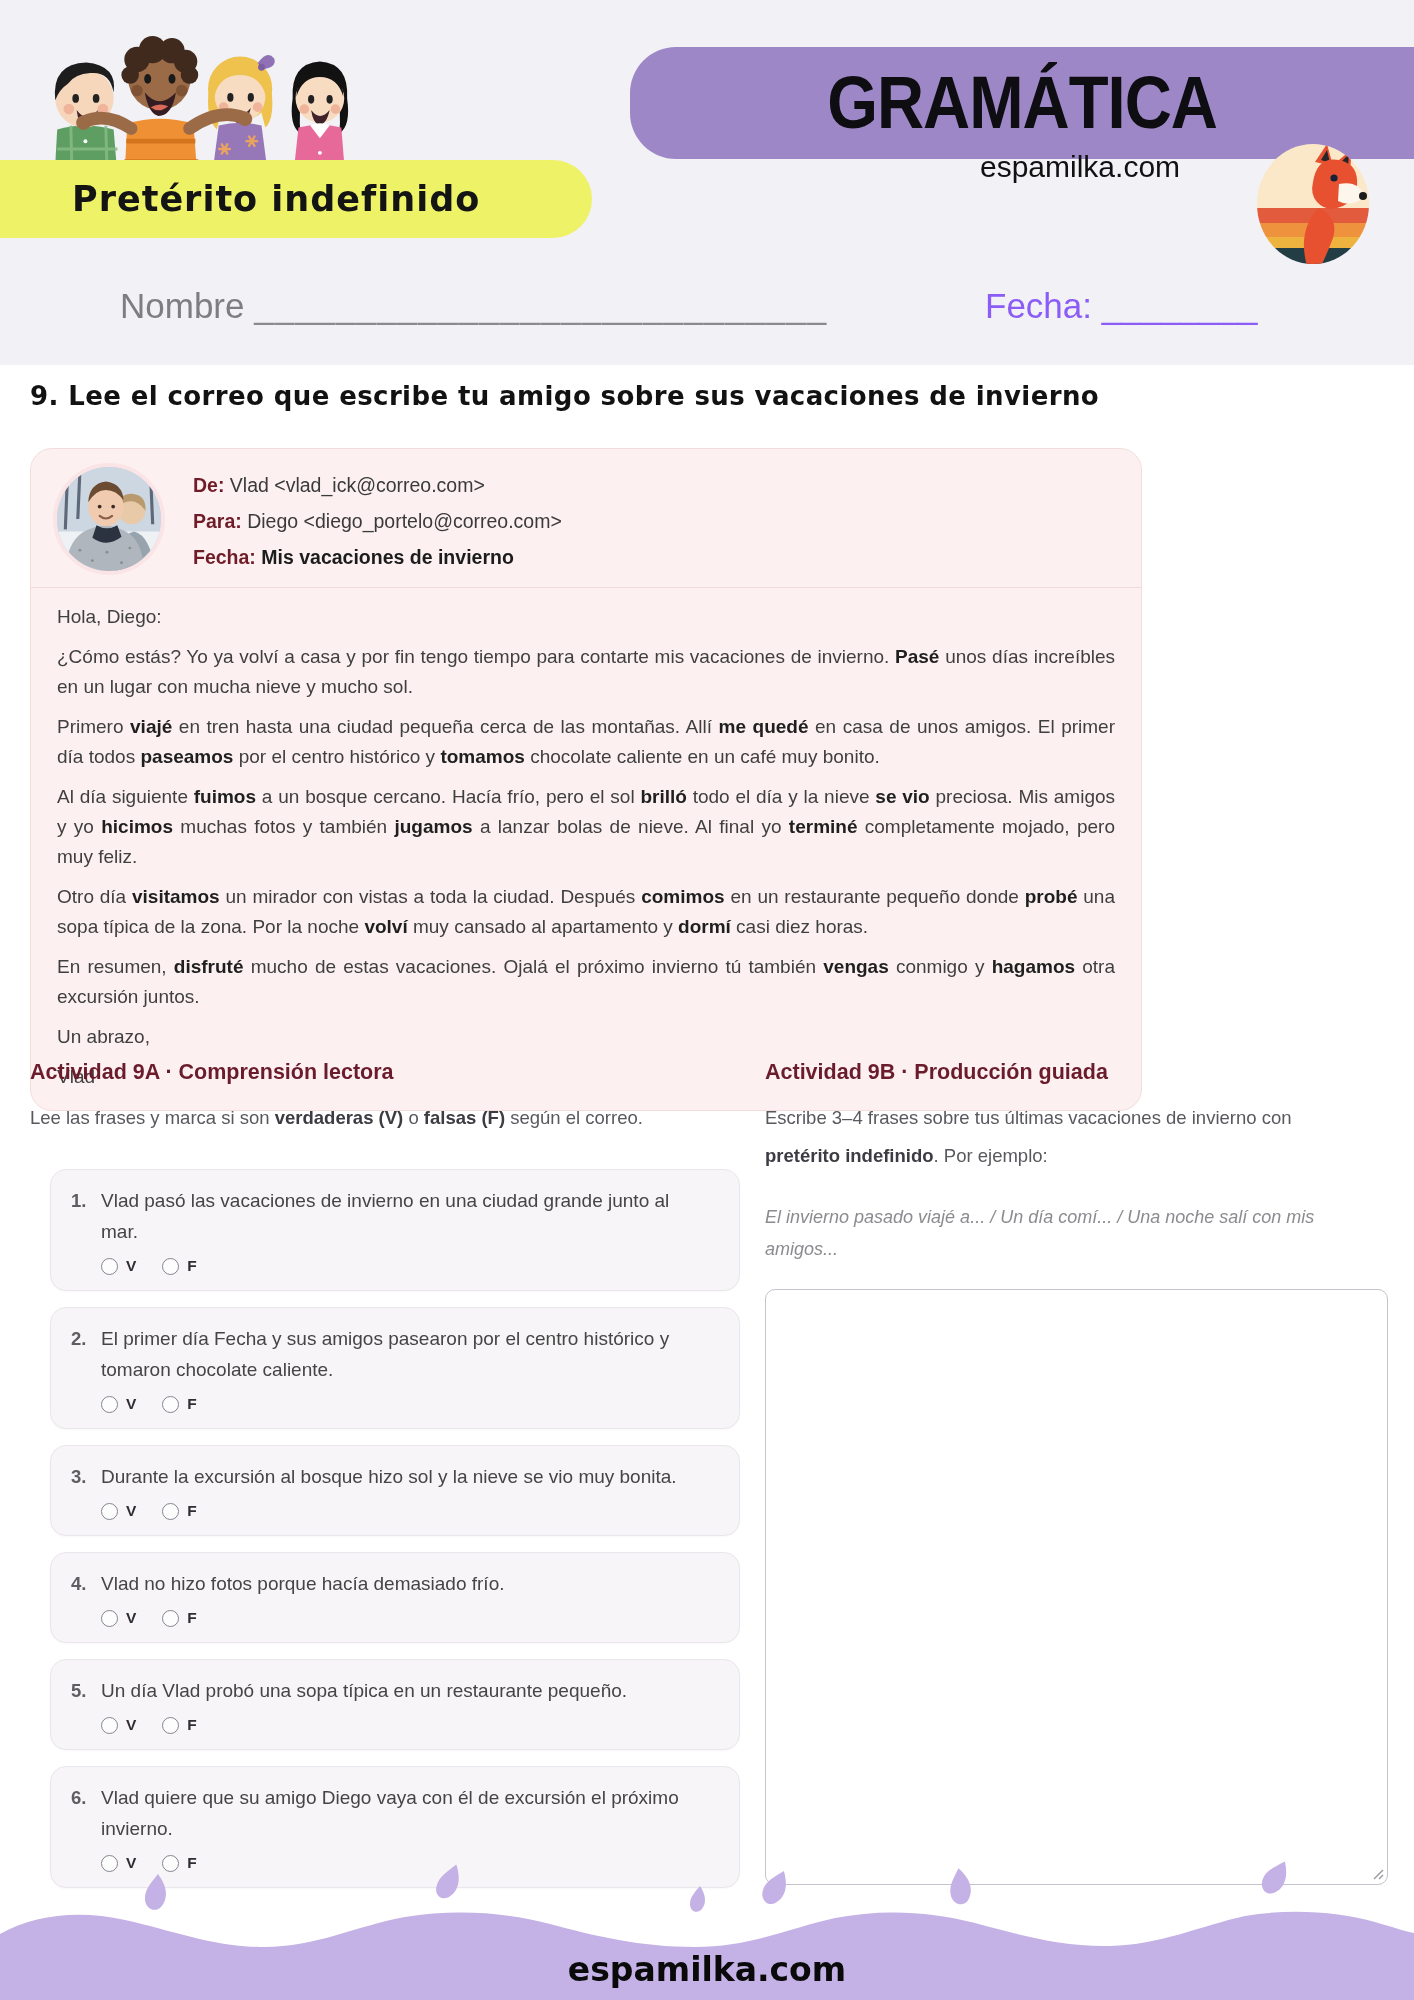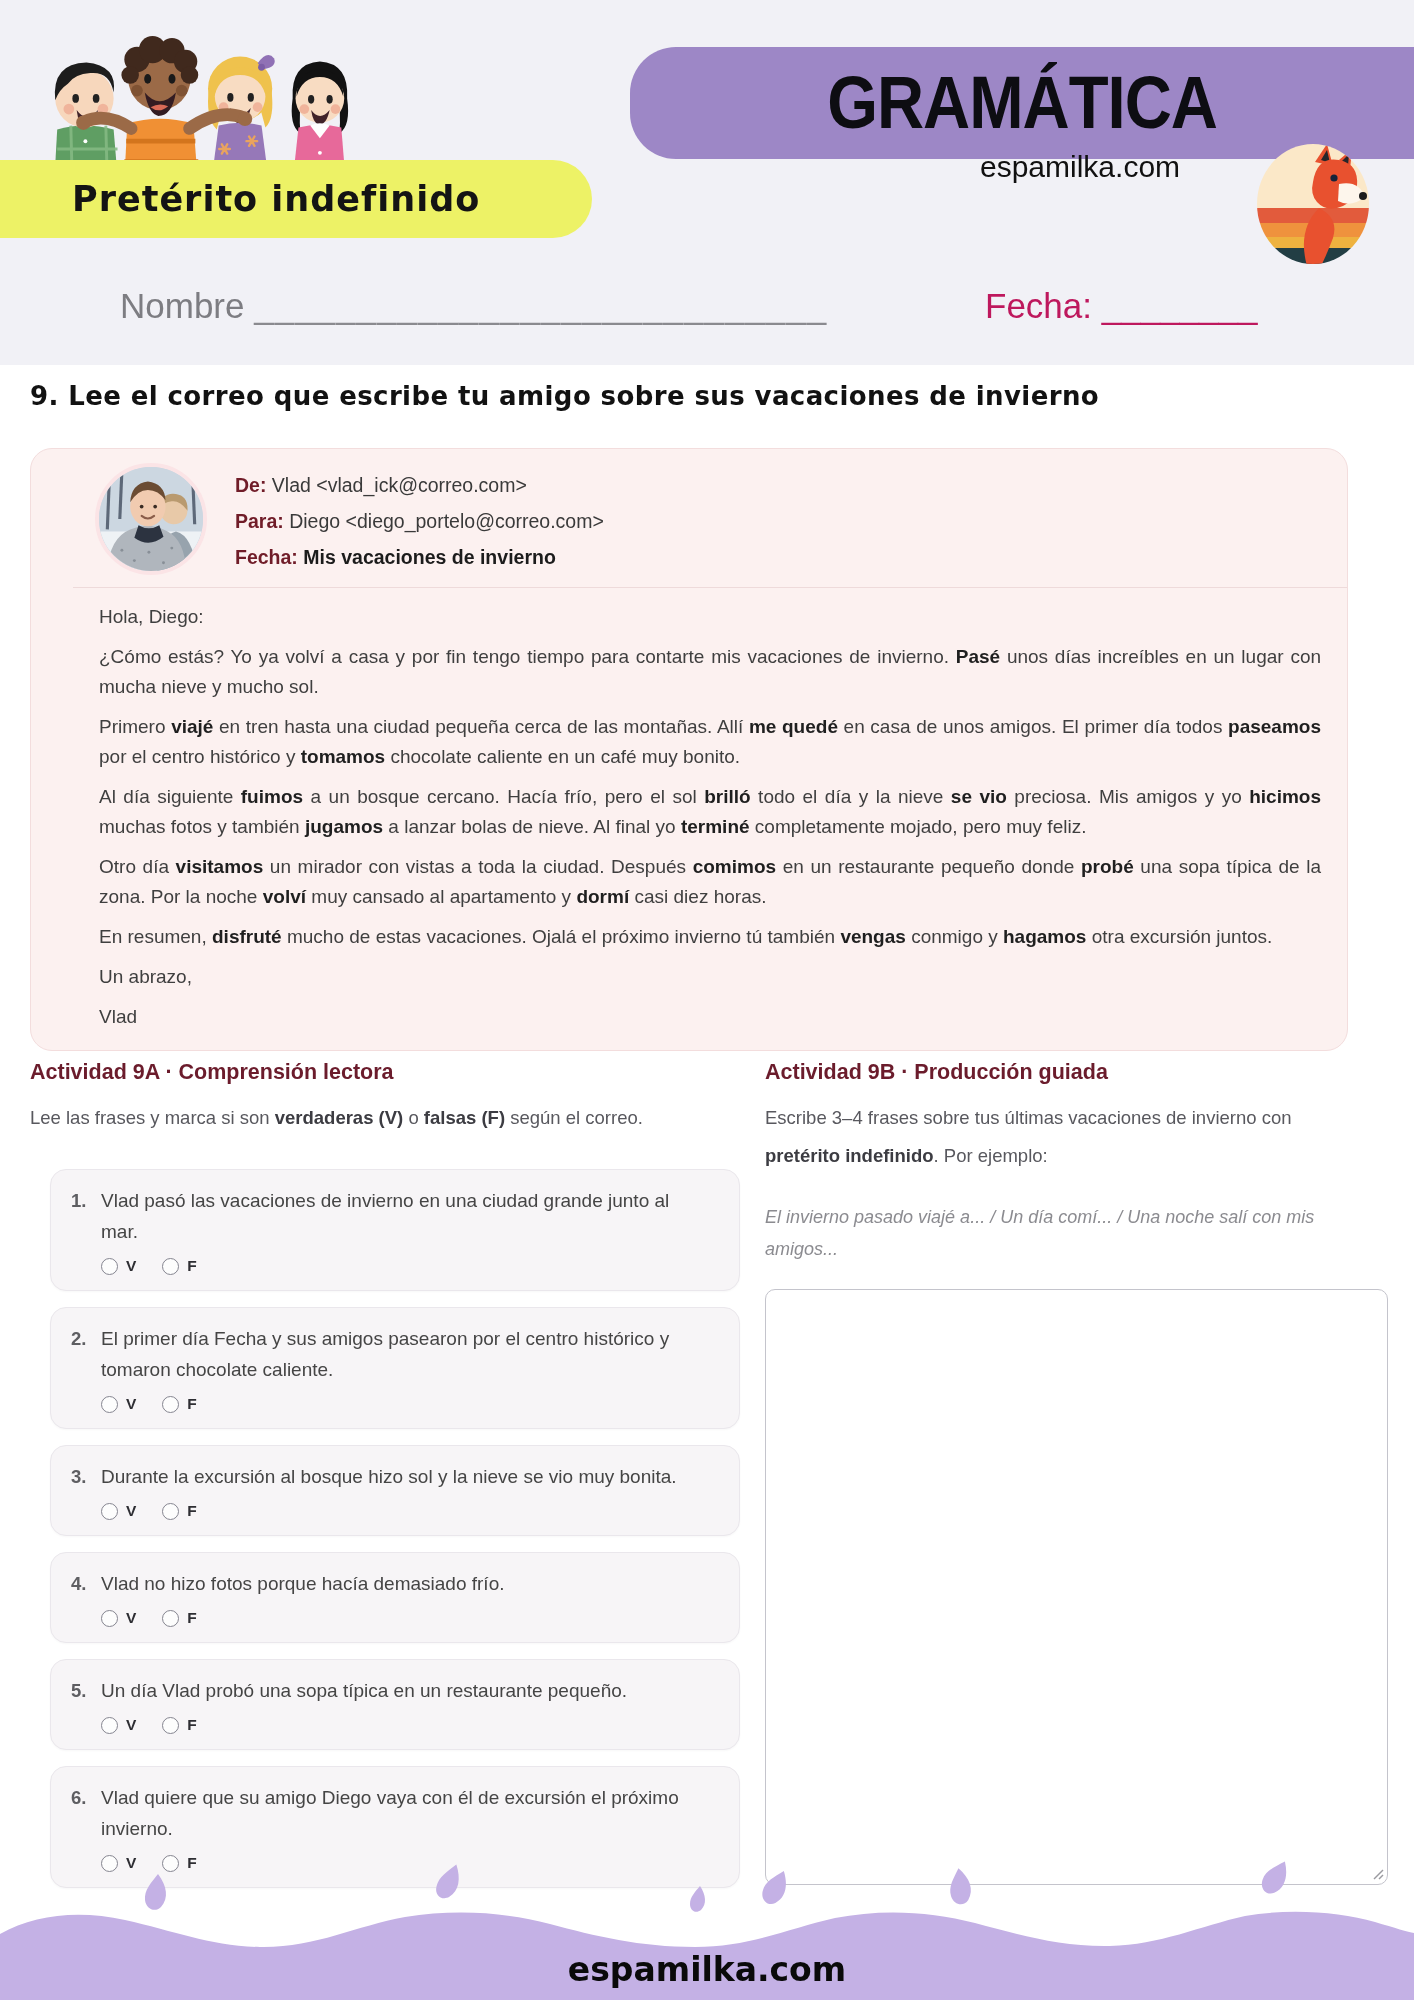--- a/index.html
+++ b/index.html
@@ -13,27 +13,27 @@
   .banner-title{font-size:64px;font-weight:700;letter-spacing:-1px;color:#0d0d12;
           transform:scaleY(1.15) scaleX(1.02);font-family:"Liberation Sans",sans-serif;}
   .site-header{position:absolute;left:980px;top:150px;font-size:30px;color:#111;letter-spacing:0;}
   .fox-logo{position:absolute;left:1255px;top:142px;width:116px;height:124px;}
   .topic-pill{position:absolute;left:0;top:160px;width:592px;height:78px;background:#edf266;
           border-radius:0 40px 40px 0;display:flex;align-items:center;}
   .topic-pill-label{margin-left:72px;font-family:"DejaVu Sans",sans-serif;font-weight:700;
           font-size:35px;color:#141414;letter-spacing:1px;}
   .name-row{position:absolute;left:120px;top:286px;font-size:35px;color:#7d7d82;white-space:nowrap;text-align:right;}
   .name-row .blank{color:#8a8a8f;letter-spacing:1px;}
-  .fecha-group{position:absolute;left:985px;top:286px;font-size:35px;color:#be185d;white-space:nowrap;}
+  .fecha-group{position:absolute;left:985px;top:286px;font-size:35px;color:#8b5cf6;white-space:nowrap;}
   
   .section-title{position:absolute;left:30px;top:381px;font-family:"DejaVu Sans",sans-serif;
           font-weight:700;font-size:26px;color:#121212;letter-spacing:0.4px;}
   
-  .email-card{position:absolute;left:30px;top:448px;width:1318px;background:#fcf1f0;
-          border:1px solid #f3dddd;border-radius:22px;box-sizing:border-box;padding-left:42px;}
+  .email-card{position:absolute;left:30px;top:448px;width:1112px;background:#fcf1f0;
+          border:1px solid #f3dddd;border-radius:22px;box-sizing:border-box;}
   .email-head{position:relative;min-height:132px;padding:18px 26px 12px 162px;
           border-bottom:1px solid #eedada;box-sizing:border-box;}
   .avatar{position:absolute;left:22px;top:14px;width:104px;height:104px;border-radius:50%;
           border:4px solid #fbe4e6;overflow:hidden;background:#ccd7e1;}
   .meta-row{font-size:19.5px;line-height:36px;color:#3a3a3a;}
   .meta-label{font-weight:700;color:#701c28;}
   .meta-row.subject .meta-value{font-weight:700;color:#1c1c1c;}
   .email-body{padding:14px 26px 18px 26px;}
   .email-body p{margin:0 0 10px 0;font-size:19px;line-height:30px;color:#3f3f3f;text-align:justify;}
   .email-body p:last-child{margin-bottom:0;}

